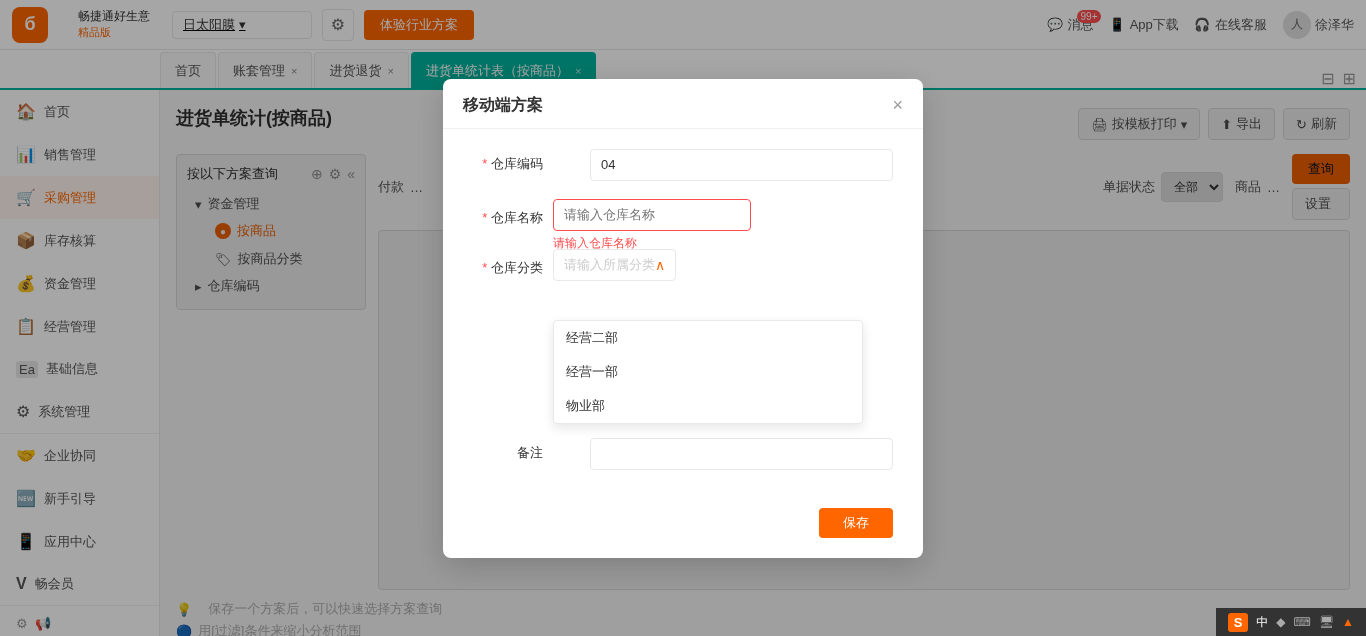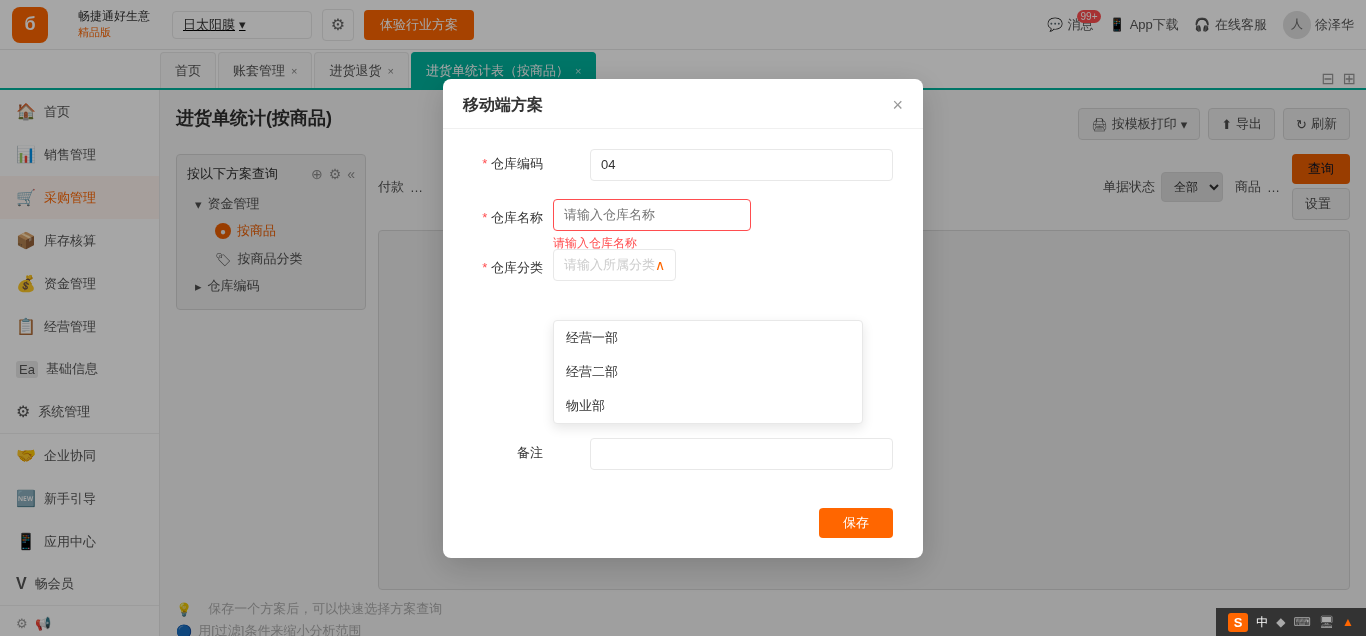--- a/index.html
+++ b/index.html
@@ -450,22 +450,22 @@
           <div style="flex:1;position:relative;">
             <div class="select-input">
               <span style="color:#ccc;font-size:13px;">请输入所属分类</span>
               <span class="chevron">∧</span>
             </div>
           </div>
         </div>
 
         <div style="position:relative;">
           <div class="dropdown-list" style="left:80px;top:2px;">
+            <div class="dropdown-item">经营二部</div>
             <div class="dropdown-item">经营一部</div>
-            <div class="dropdown-item">经营二部</div>
             <div class="dropdown-item">物业部</div>
           </div>
         </div>
       </div>
 
       <div class="form-row" style="margin-top:120px;">
         <div class="form-label">备注</div>
         <input class="form-control" type="text" style="">
       </div>
     </div>

